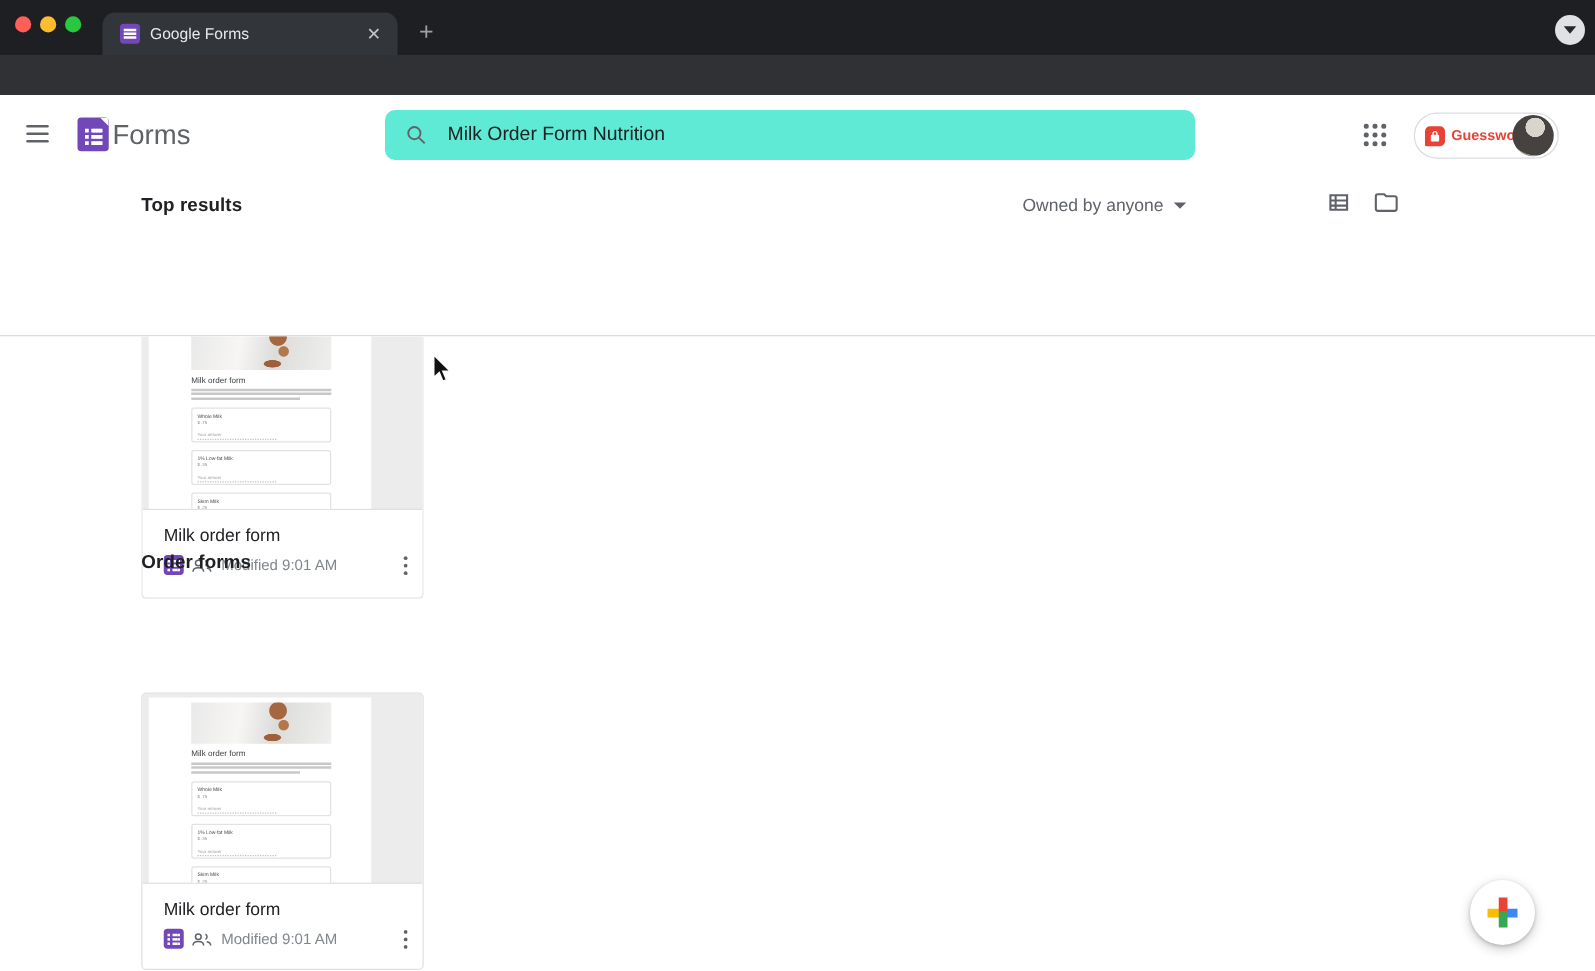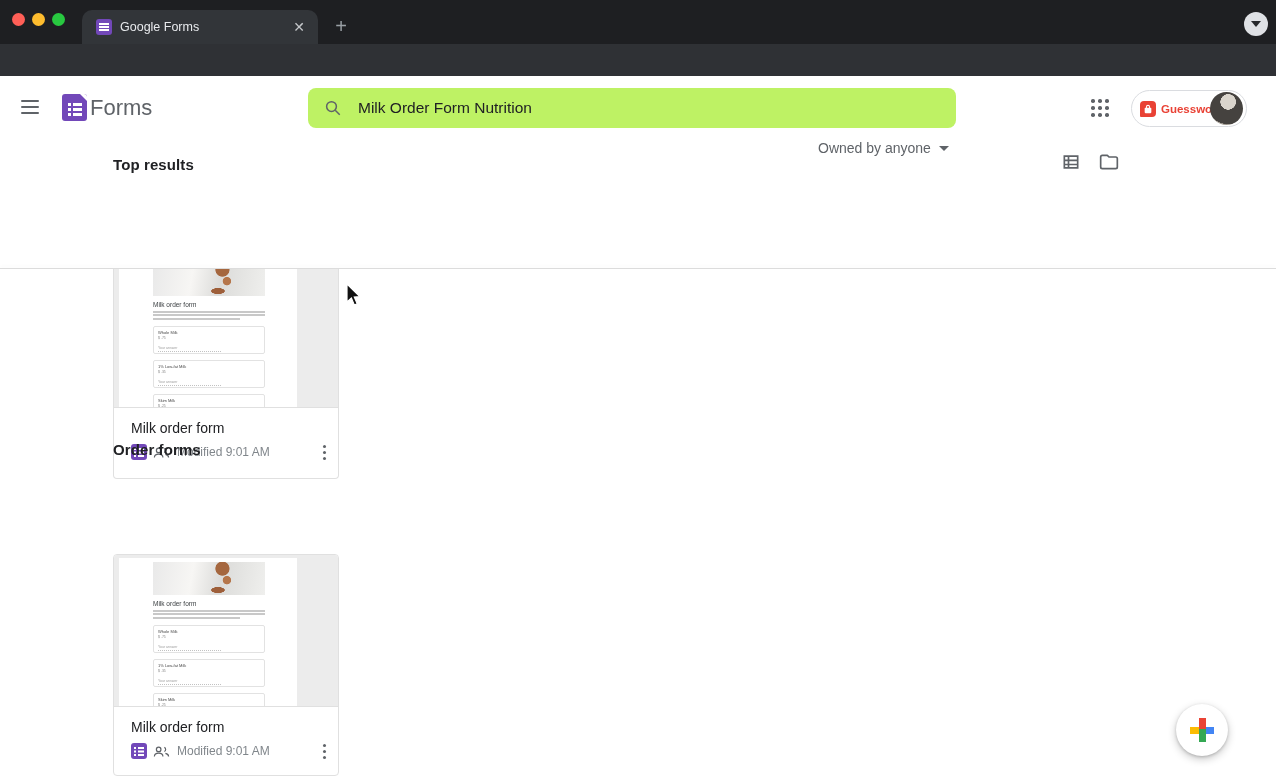--- a/index.html
+++ b/index.html
@@ -41,21 +41,21 @@
   .page { position:absolute; left:0; top:76px; width:1276px; height:701px; background:#fff; }
   .hamburger { position:absolute; left:21px; top:24px; width:18px; height:14px; }
   .hamburger span { display:block; height:2px; background:#5f6368; border-radius:1px; margin-bottom:4px; }
   .forms-logo { position:absolute; left:62px; top:18px; width:25px; height:27px; background:#7248b9; border-radius:3px; }
   .forms-logo::before { content:""; position:absolute; right:0; top:0; border-left:7px solid transparent; border-top:7px solid #fff; border-radius:0 3px 0 0; }
   .forms-logo::after { content:""; position:absolute; left:6px; top:9px; width:2.5px; height:2.5px; background:#fff;
       box-shadow:0 5px 0 #fff, 0 10px 0 #fff, 5px 0 0 #fff, 7px 0 0 #fff, 9px 0 0 #fff, 11px 0 0 #fff,
                  5px 5px 0 #fff, 7px 5px 0 #fff, 9px 5px 0 #fff, 11px 5px 0 #fff,
                  5px 10px 0 #fff, 7px 10px 0 #fff, 9px 10px 0 #fff, 11px 10px 0 #fff; }
   .app-name { position:absolute; left:90px; top:19px; font-size:22px; color:#5f6368; }
-  .searchbar { position:absolute; left:308px; top:12px; width:648px; height:40px; background:#bef264; border-radius:8px;
+  .searchbar { position:absolute; left:308px; top:12px; width:648px; height:40px; background:#5eead4; border-radius:8px;
                display:flex; align-items:center; padding:0 16px; }
   .searchbar input { border:none; background:transparent; outline:none; font-size:15.5px; color:#202124; width:100%;
                      font-family:"Liberation Sans", sans-serif; margin-left:16px; }
   .apps-grid { position:absolute; left:1091px; top:23px; width:18px; height:18px; display:grid;
                grid-template-columns:repeat(3,1fr); gap:3.5px; }
   .apps-grid b { width:3.5px; height:3.5px; border-radius:50%; background:#5f6368; }
   .account-pill { position:absolute; left:1131px; top:14px; width:116px; height:37px; border:1px solid #dadce0;
                   border-radius:19px; display:flex; align-items:center; padding-left:8px; background:#fff; }
   .gw-badge { width:16px; height:16px; border-radius:4px 4px 4px 1px; background:#e94235; position:relative; flex:0 0 16px; }
   .gw-badge svg { position:absolute; left:3px; top:3px; }
@@ -203,21 +203,21 @@
     <span class="gw-badge">
       <svg width="10" height="10" viewBox="0 0 24 24">
           <path d="M18 9h-1V7a5 5 0 0 0-10 0v2H6a2 2 0 0 0-2 2v9a2 2 0 0 0 2 2h12a2 2 0 0 0 2-2v-9a2 2 0 0 0-2-2zM9.5 7a2.5 2.5 0 0 1 5 0v2h-5V7z" fill="#fff"></path>
         </svg>
     </span>
     <span class="gw-label">Guesswork</span>
     <span class="avatar-lg"></span>
   </div>
 
   <div class="section-h" style="left:113px; top:80px;text-align:center;">Top results</div>
-  <div class="owner-filter" style="top:64px;">
+  <div class="owner-filter" style="top:80px;">
     <span>Owned by anyone</span>
     <span class="caret-down"></span>
   </div>
   <svg class="view-ic" style="left:1061px; top:76px;" viewBox="0 0 24 24">
     <path d="M3 4h18v16H3V4zm2 2v3h3V6H5zm5 0v3h9V6h-9zM5 11v3h3v-3H5zm5 0v3h9v-3h-9zM5 16v2h3v-2H5zm5 0v2h9v-2h-9z" fill="#5f6368"></path>
     </svg>
   <svg class="view-ic" style="left:1099px; top:76px;" viewBox="0 0 24 24">
     <path d="M10 4H4a2 2 0 0 0-2 2v12a2 2 0 0 0 2 2h16a2 2 0 0 0 2-2V8a2 2 0 0 0-2-2h-8l-2-2z" fill="none" stroke="#5f6368" stroke-width="2" stroke-linejoin="round"></path>
     </svg>
 

